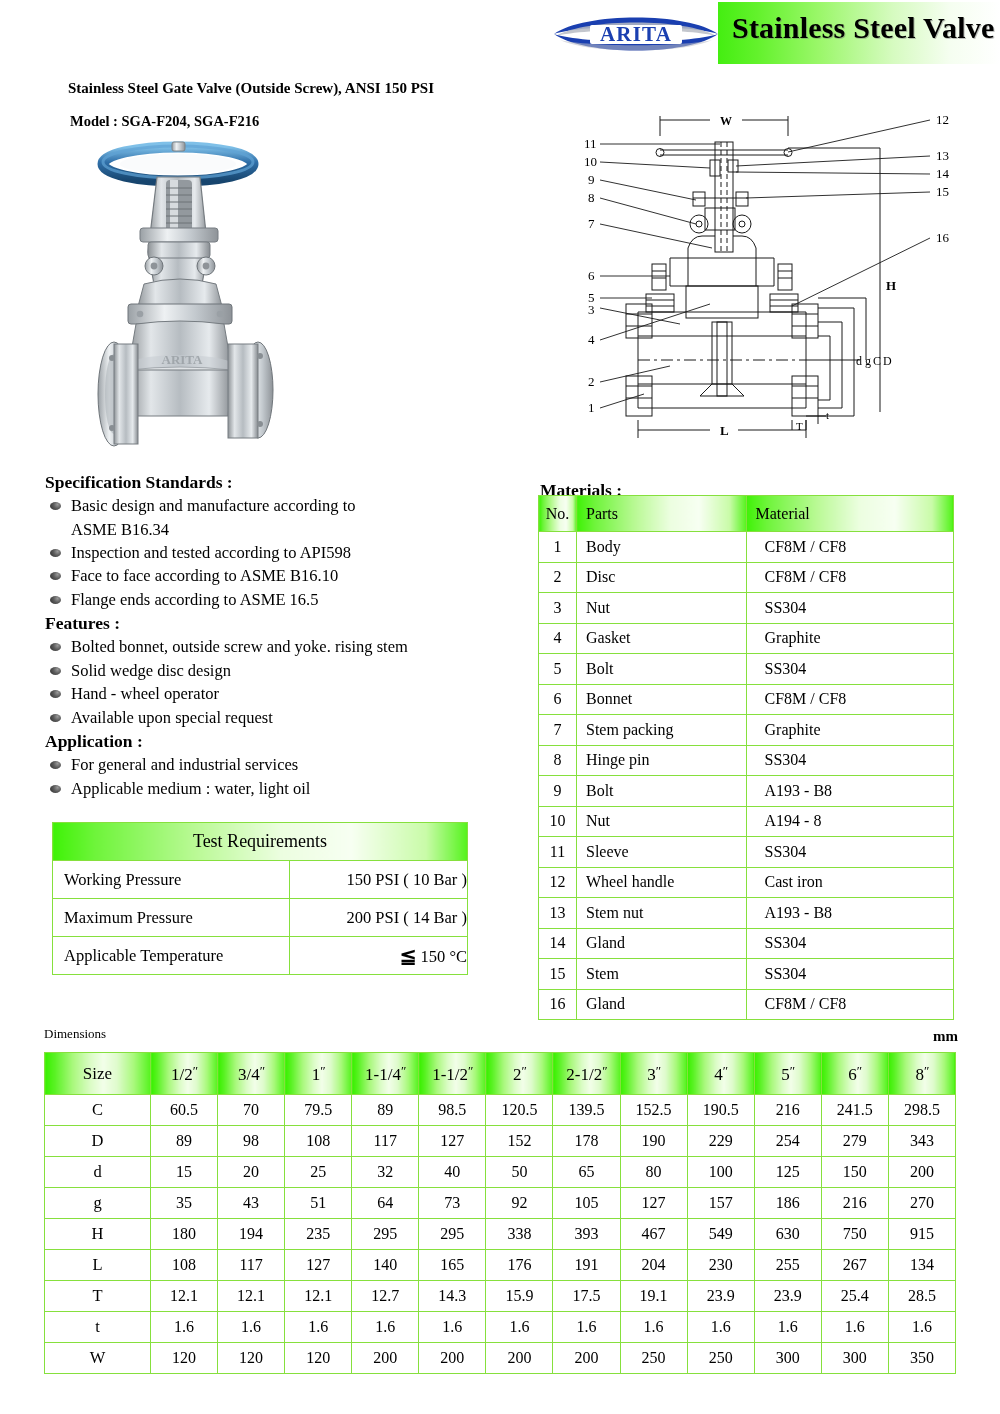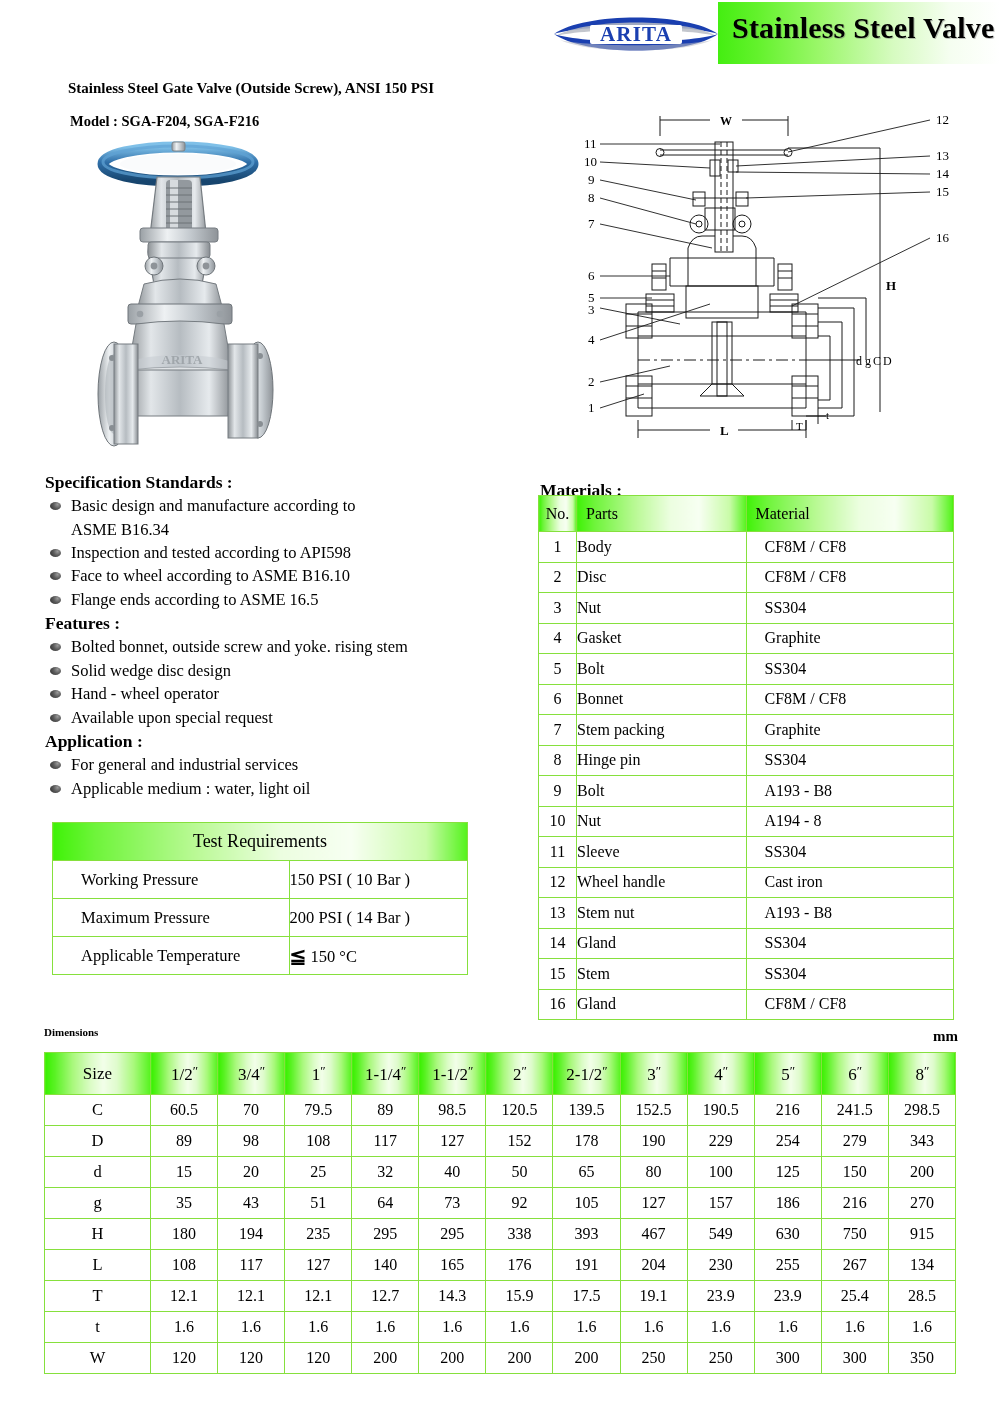--- a/index.html
+++ b/index.html
@@ -67,36 +67,36 @@
   .hdr-cell {
     background: linear-gradient(to right, #3ff207 0%, #6ef43a 10%, #b9f994 34%, #ecfee0 55%, #f7fff2 72%, #c9fba8 90%, #54f31c 100%);
     font-weight: normal;
   }
 
   
   .test-tbl { position: absolute; left: 52px; top: 822px; width: 416px; }
   .test-tbl table { width: 100%; }
   .test-tbl .hdr-cell { height: 38px; font-size: 18px; text-align: center; }
   .test-tbl td { height: 38px; font-size: 16.5px; }
-  .test-tbl td.k { padding-left: 28px; width: 57%; }
-  .test-tbl td.v { text-align: left; }
+  .test-tbl td.k { padding-left: 11px; width: 57%; }
+  .test-tbl td.v { text-align: right; }
   .temp-le { font-size: 20px; font-weight: bold; vertical-align: -1px; }
 
   
   .mat-head { position: absolute; left: 540px; top: 480px; font-size: 17.5px; font-weight: bold; }
   .mat-tbl { position: absolute; left: 538px; top: 495px; width: 416px; }
   .mat-tbl table { width: 100%; }
   .mat-tbl .hdr-cell { height: 36px; font-size: 16px; text-align: left; padding-left: 9px; }
   .mat-tbl td { height: 30.5px; font-size: 16px; }
   .mat-tbl td.no { width: 38px; text-align: center; }
-  .mat-tbl td.pt { }
+  .mat-tbl td.pt { padding-left: 9px; }
   .mat-tbl td.mt { padding-left: 18px; width: 50%; }
 
   
-  .dim-head { position: absolute; left: 44px; top: 1026px; font-size: 11px; font-weight: bold; }
+  .dim-head { position: absolute; left: 44px; top: 1026px; font-size: 13px; font-weight: normal; }
   .dim-unit { position: absolute; right: 42px; top: 1028px; font-size: 15px; font-weight: bold; }
   .dim-tbl { position: absolute; left: 44px; top: 1052px; width: 912px; }
   .dim-tbl table { width: 100%; table-layout: fixed; }
   .dim-tbl th {
     height: 42px; font-size: 17px; font-weight: normal; text-align: center;
   }
   .dim-tbl th.size-h { font-size: 17px; }
   .dim-tbl td { height: 31px; font-size: 16px; text-align: center; }
   .dim-tbl td.rl { font-size: 16.5px; }
   .dim-tbl col.c0 { width: 106px; }
@@ -345,21 +345,21 @@
       <text x="266" y="311" font-size="11">t</text>
     </g>
   </svg>
 
   <div class="spec-block">
     <div class="sec-head">Specification Standards :</div>
     <ul class="bullets">
       <li><span class="bul"></span><span>Basic design and manufacture according to</span></li>
       <li style="padding-left:26px"><span>ASME B16.34</span></li>
       <li><span class="bul"></span><span>Inspection and tested according to API598</span></li>
-      <li><span class="bul"></span><span>Face  to wheel according to ASME B16.10</span></li>
+      <li><span class="bul"></span><span>Face  to face according to ASME B16.10</span></li>
       <li><span class="bul"></span><span>Flange ends according to ASME 16.5</span></li>
     </ul>
 
     <div class="sec-head">Features :</div>
     <ul class="bullets">
       <li><span class="bul"></span><span>Bolted bonnet, outside screw and yoke. rising stem</span></li>
       <li><span class="bul"></span><span>Solid wedge disc design</span></li>
       <li><span class="bul"></span><span>Hand - wheel operator</span></li>
       <li><span class="bul"></span><span>Available upon special request</span></li>
     </ul>

